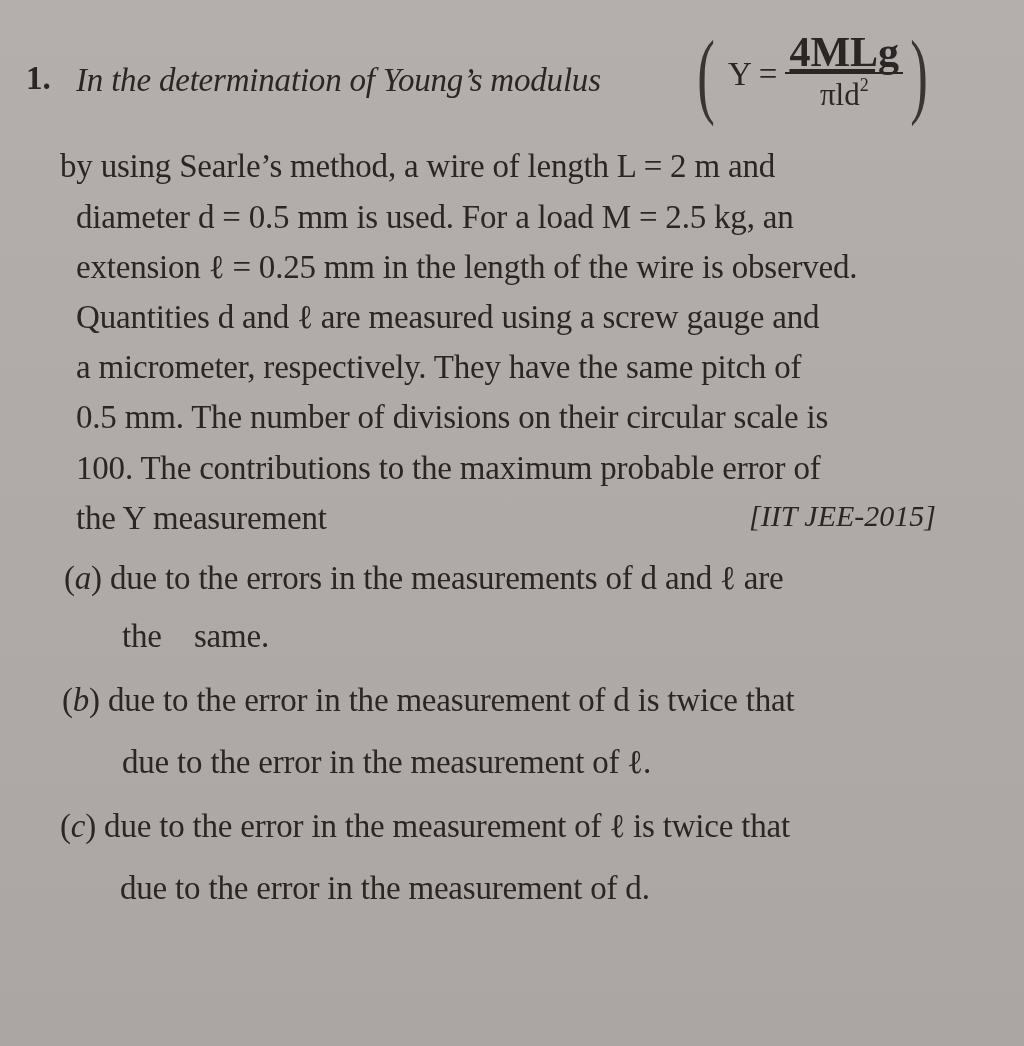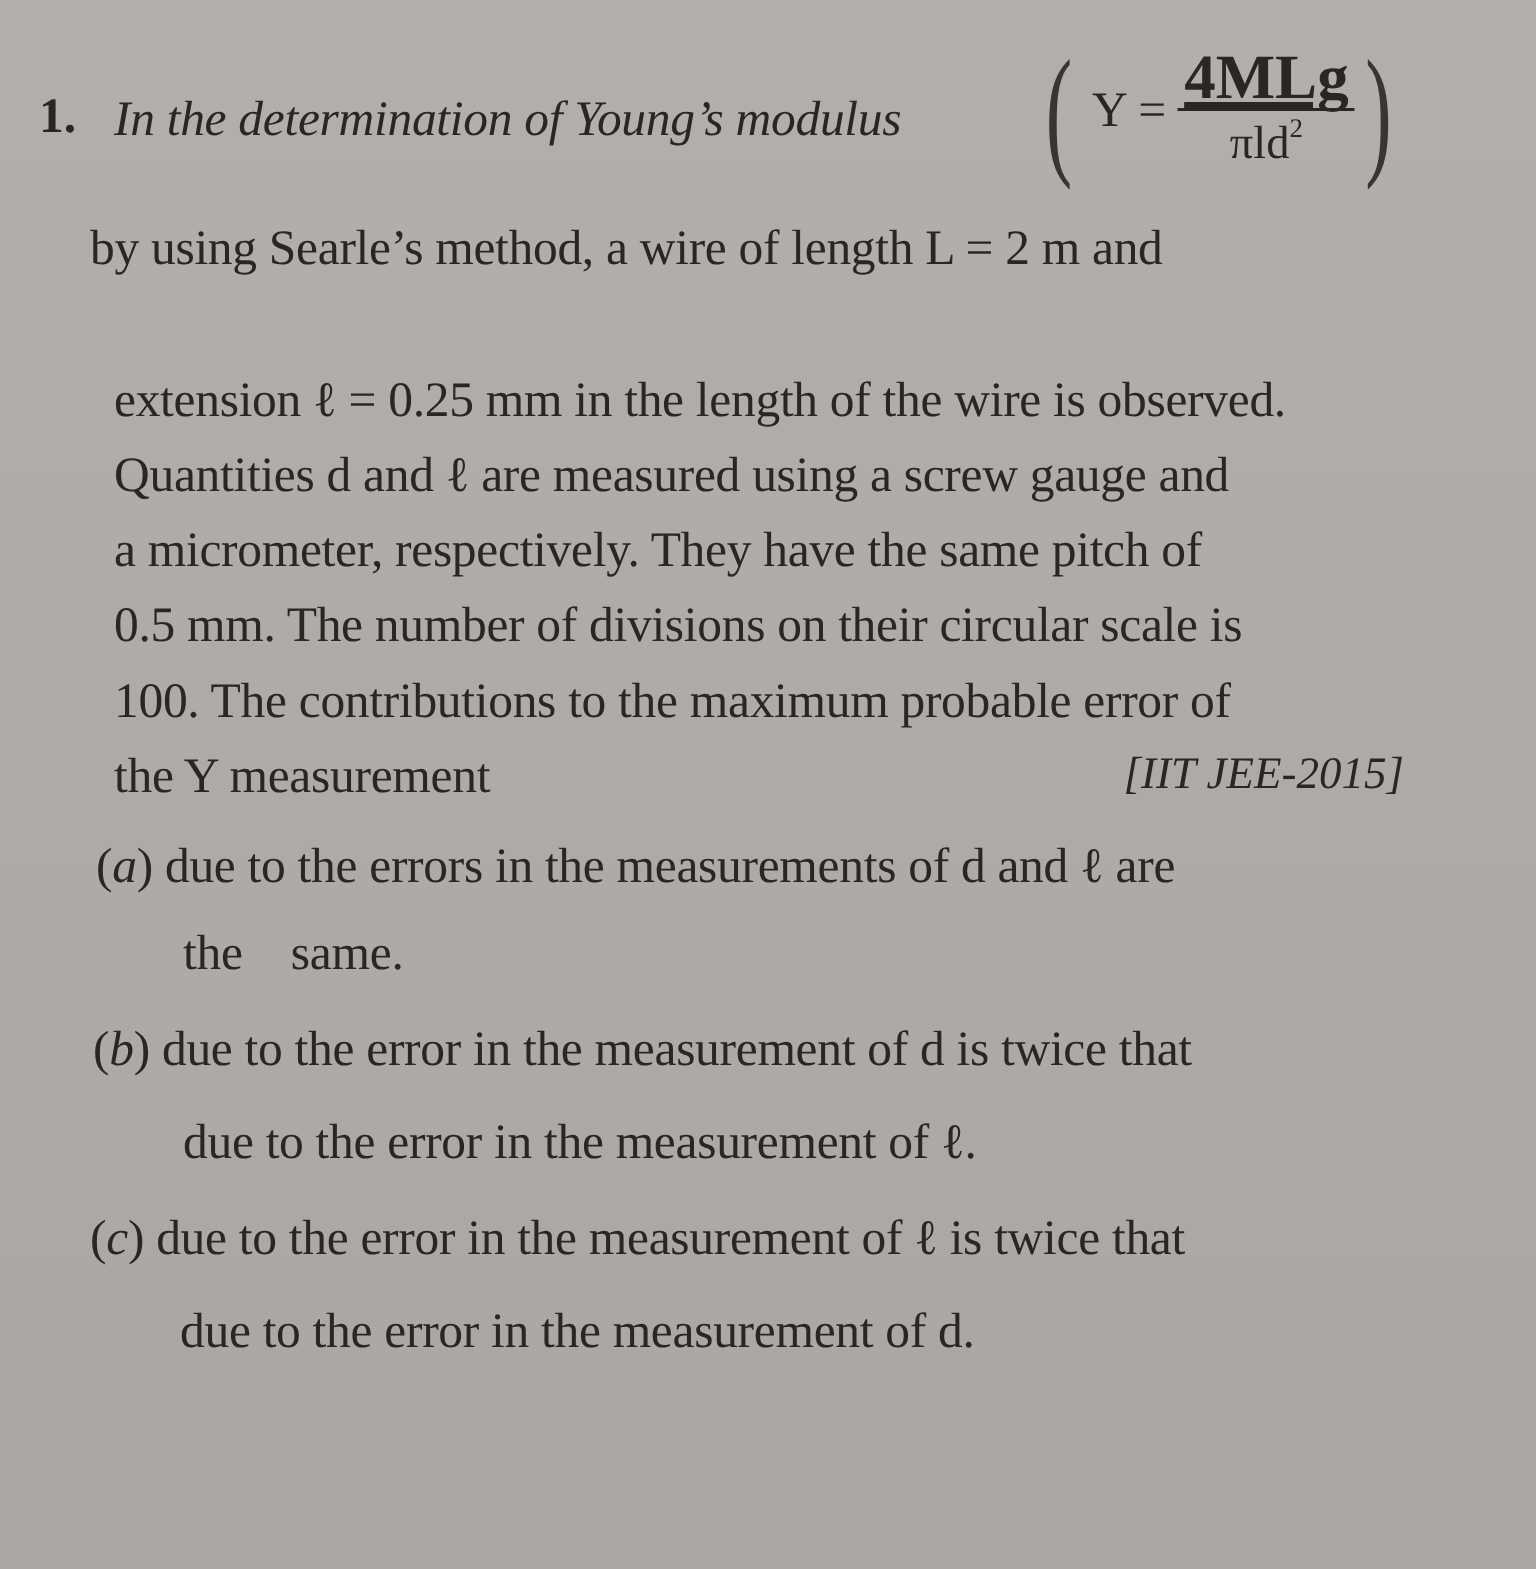--- a/index.html
+++ b/index.html
@@ -100,20 +100,21 @@
     <span class="eq-lhs">Y =</span>
     <span class="frac">
       <span class="num">4MLg</span>
       <span class="bar"></span>
       <span class="den"><span>πld</span><sup>2</sup></span>
     </span>
     <span class="paren">)</span>
   </div>
 
   <div class="line" style="left:60px; top:146px;">by using Searle’s method, a wire of length L = 2 m and</div>
+  <div class="line" style="left:76px; top:197px;">diameter d = 0.5 mm is used. For a load M = 2.5 kg, an</div>
   <div class="line" style="left:76px; top:247px;">extension ℓ = 0.25 mm in the length of the wire is observed.</div>
   <div class="line" style="left:76px; top:297px;">Quantities d and ℓ are measured using a screw gauge and</div>
   <div class="line" style="left:76px; top:347px;">a micrometer, respectively. They have the same pitch of</div>
   <div class="line" style="left:76px; top:397px;">0.5 mm. The number of divisions on their circular scale is</div>
   <div class="line" style="left:76px; top:448px;">100. The contributions to the maximum probable error of</div>
   <div class="line" style="left:76px; top:498px;">the Y measurement</div>
 
   <div class="ref">[IIT JEE-2015]</div>
 
   <div class="line" style="left:64px; top:558px;">

